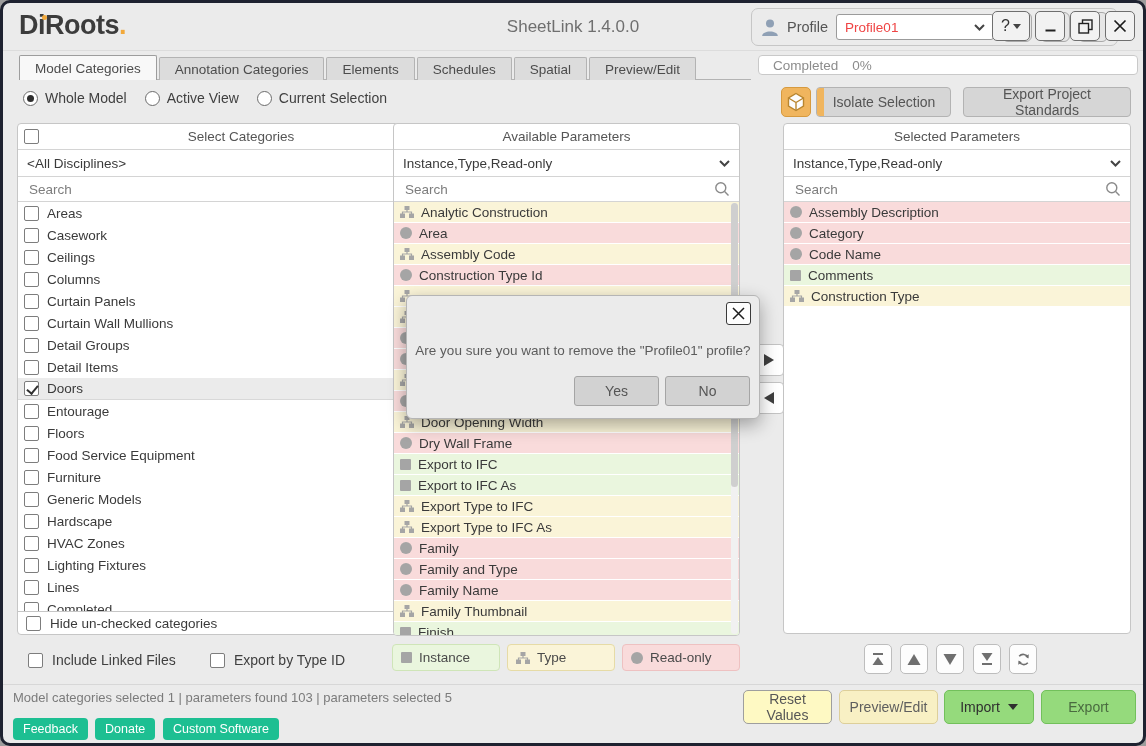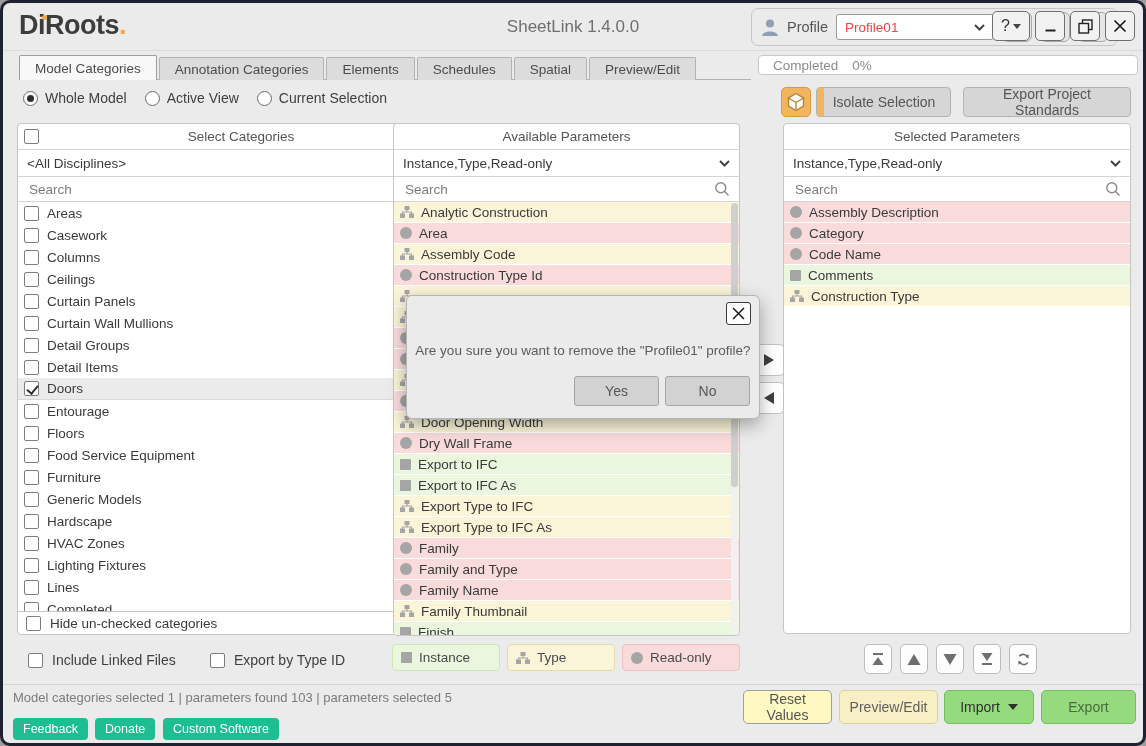--- a/index.html
+++ b/index.html
@@ -272,26 +272,26 @@
           <span>Areas</span>
         </div>
 
         <div class="cat-row">
           <span class="cb"></span>
           <span>Casework</span>
         </div>
 
         <div class="cat-row">
           <span class="cb"></span>
+          <span>Ceilings</span>
+        </div>
+
+        <div class="cat-row">
+          <span class="cb"></span>
           <span>Columns</span>
-        </div>
-
-        <div class="cat-row">
-          <span class="cb"></span>
-          <span>Ceilings</span>
         </div>
 
         <div class="cat-row">
           <span class="cb"></span>
           <span>Curtain Panels</span>
         </div>
 
         <div class="cat-row">
           <span class="cb"></span>
           <span>Curtain Wall Mullions</span>

